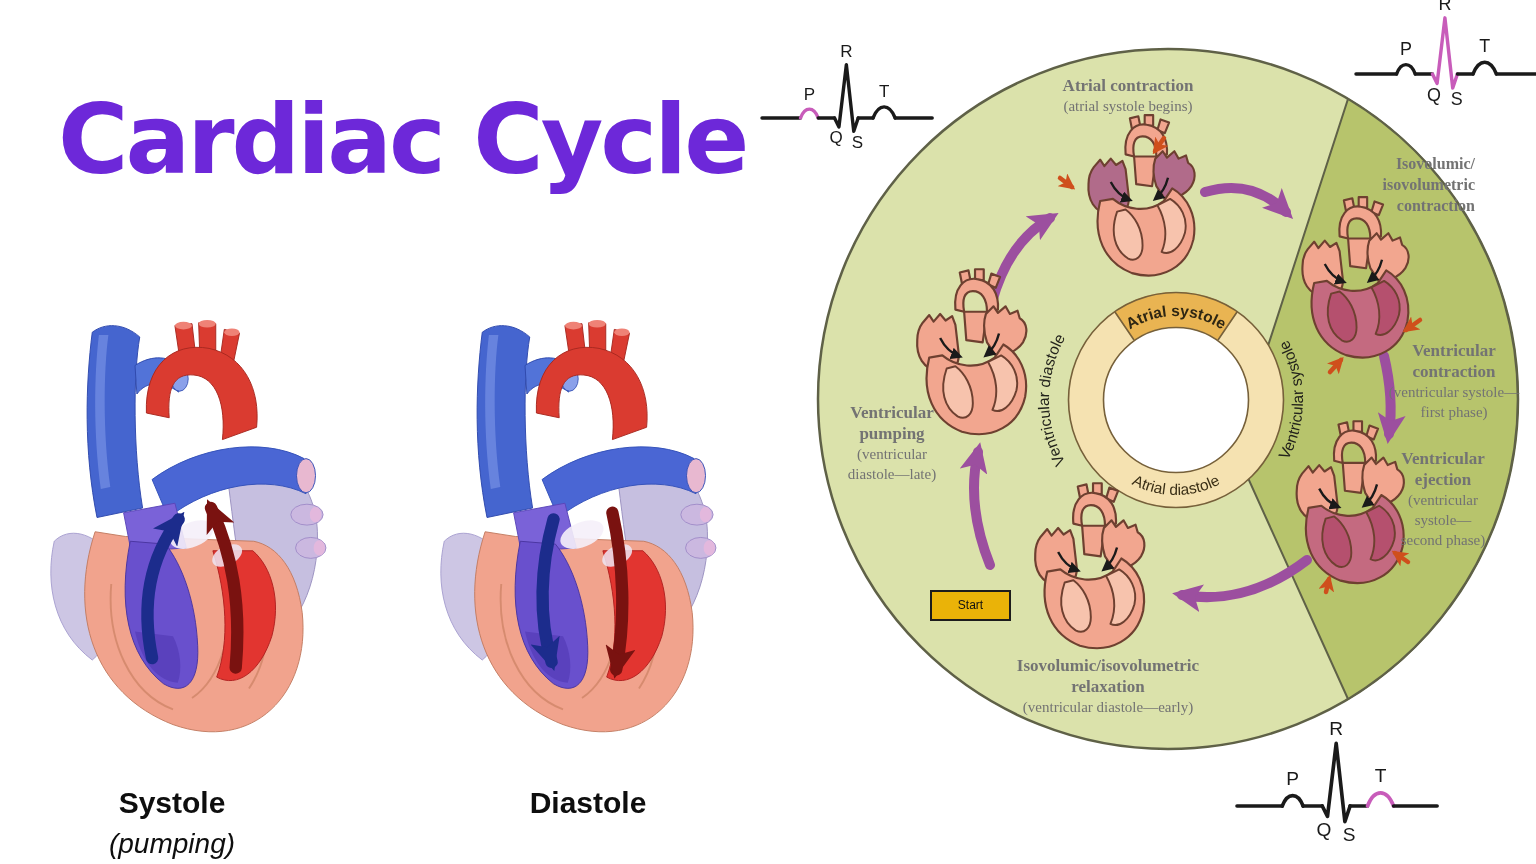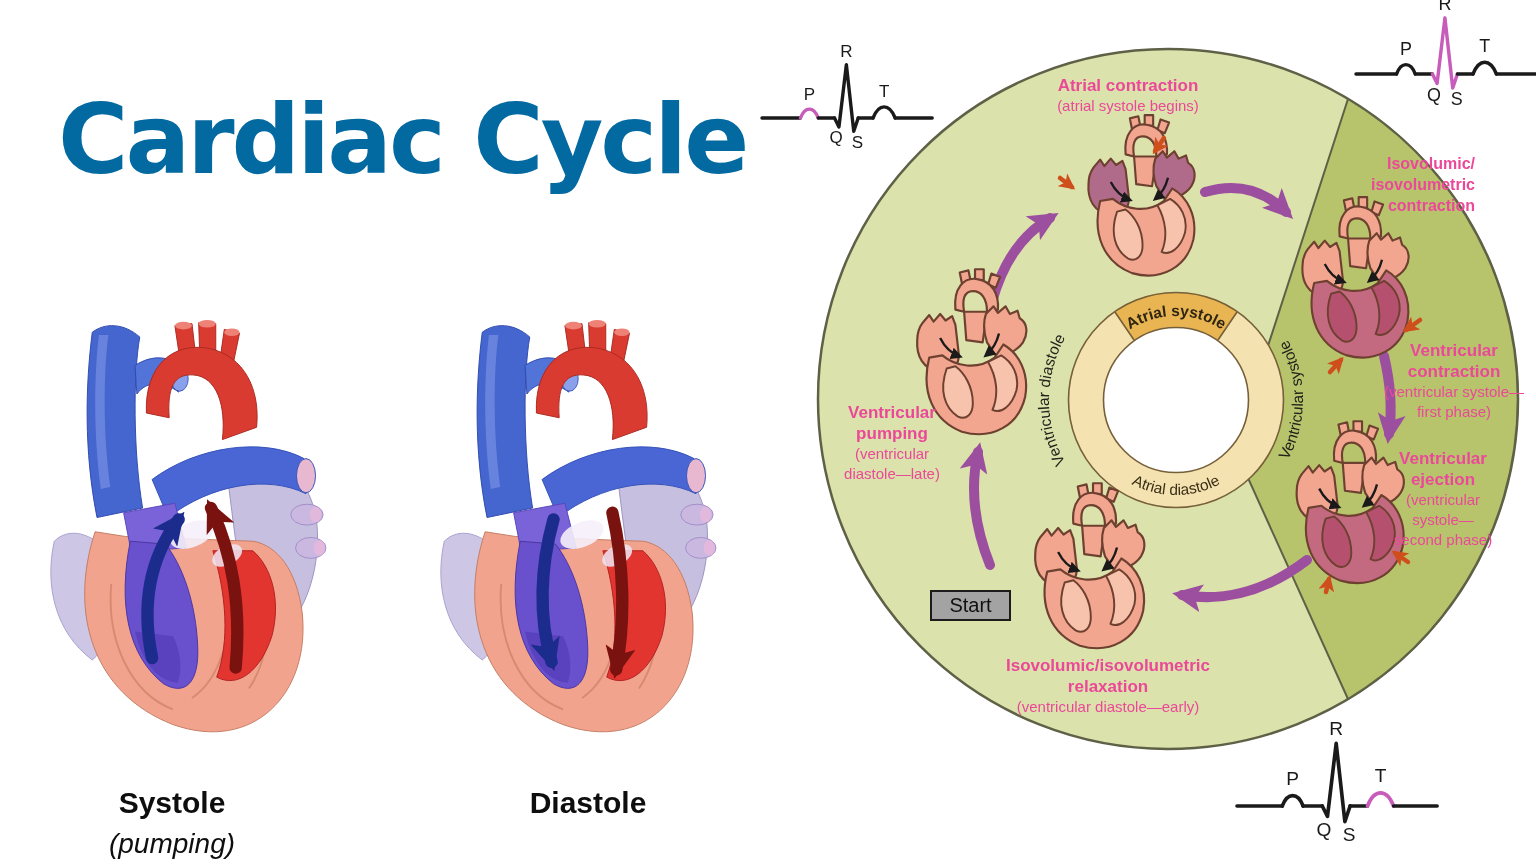--- a/index.html
+++ b/index.html
@@ -1,29 +1,29 @@
 <!DOCTYPE html>
 <html><head>
 <meta charset="utf-8">
 <style>
   html,body{margin:0;padding:0;background:#ffffff;}
   .canvas{position:relative;width:1536px;height:864px;background:#ffffff;overflow:hidden;
           font-family:"Liberation Sans",sans-serif;color:#111;}
   .art{position:absolute;left:0;top:0;width:1536px;height:864px;}
   .title{position:absolute;left:58px;top:84px;font-size:96px;font-weight:700;
-         letter-spacing:-3px;color:#0369a1;font-family:"DejaVu Sans","Liberation Sans",sans-serif;}
+         letter-spacing:-3px;color:#6d28d9;font-family:"DejaVu Sans","Liberation Sans",sans-serif;}
   .heart-caption{position:absolute;width:220px;text-align:center;line-height:33px;}
   .heart-caption .hc-name{font-size:30px;font-weight:700;color:#0e0e0e;}
   .heart-caption .hc-sub{font-size:28px;font-style:italic;color:#0e0e0e;margin-top:8px;}
-  .stage-label{position:absolute;text-align:center;color:#ec4899;}
+  .stage-label{position:absolute;text-align:center;color:#737373;font-family:Liberation Serif, serif;}
   .stage-label .t{font-size:17px;font-weight:700;line-height:21px;}
   .stage-label.small-t .t{font-size:16px;text-align:right;}
   .stage-label .s{font-size:15px;font-weight:400;line-height:20px;}
-  .start-box{position:absolute;left:930px;top:590px;width:77px;height:27px;background:#a3a3a3;
-             border:2.5px solid #1c1c1c;font-size:20px;line-height:27px;text-align:center;color:#111;}
+  .start-box{position:absolute;left:930px;top:590px;width:77px;height:27px;background:#eab308;
+             border:2.5px solid #1c1c1c;font-size:12px;line-height:27px;text-align:center;color:#111;}
   svg text{font-family:"Liberation Sans",sans-serif;}
 </style>
 </head>
 <body>
 
 <div class="canvas">
 
   <svg class="art" viewBox="0 0 1536 864">
     <defs>
       <marker id="mPurple" markerUnits="userSpaceOnUse" markerWidth="30" markerHeight="28" refX="20" refY="14" orient="auto">

